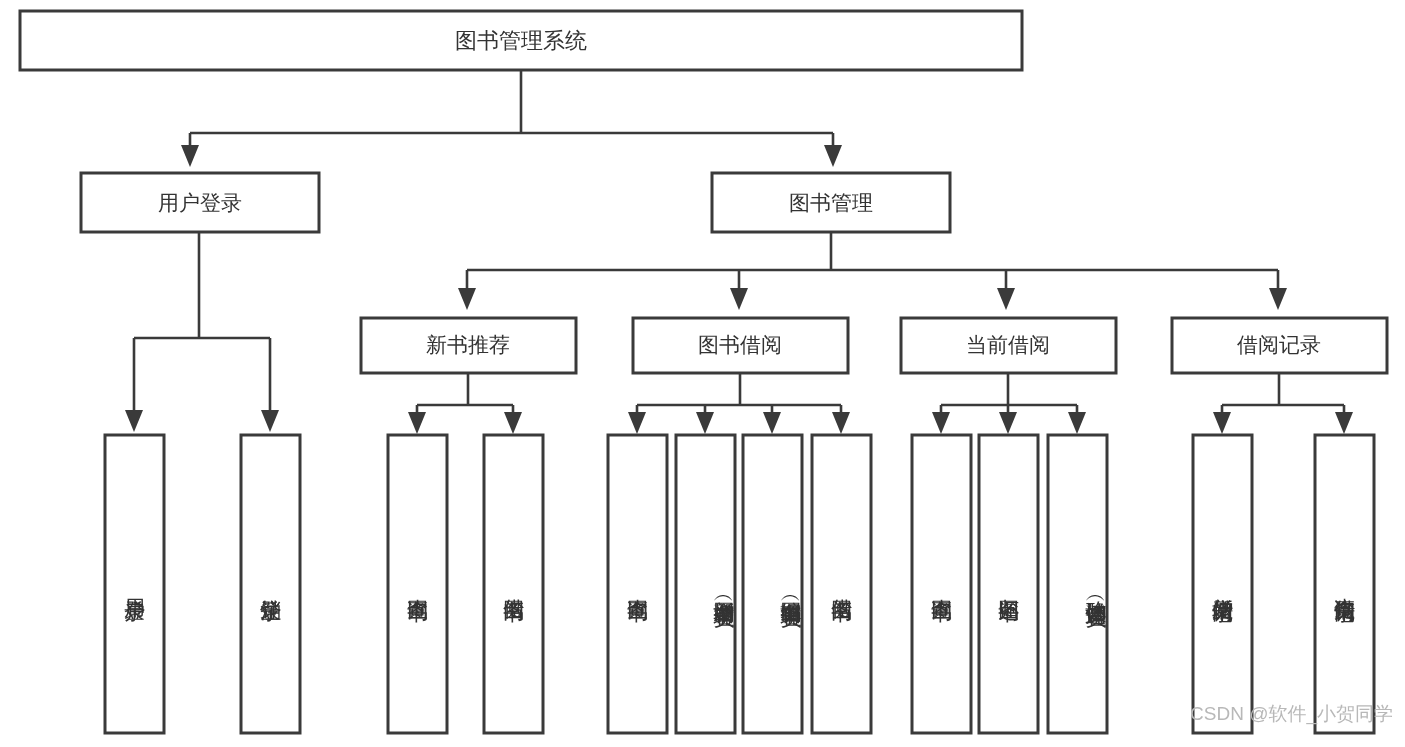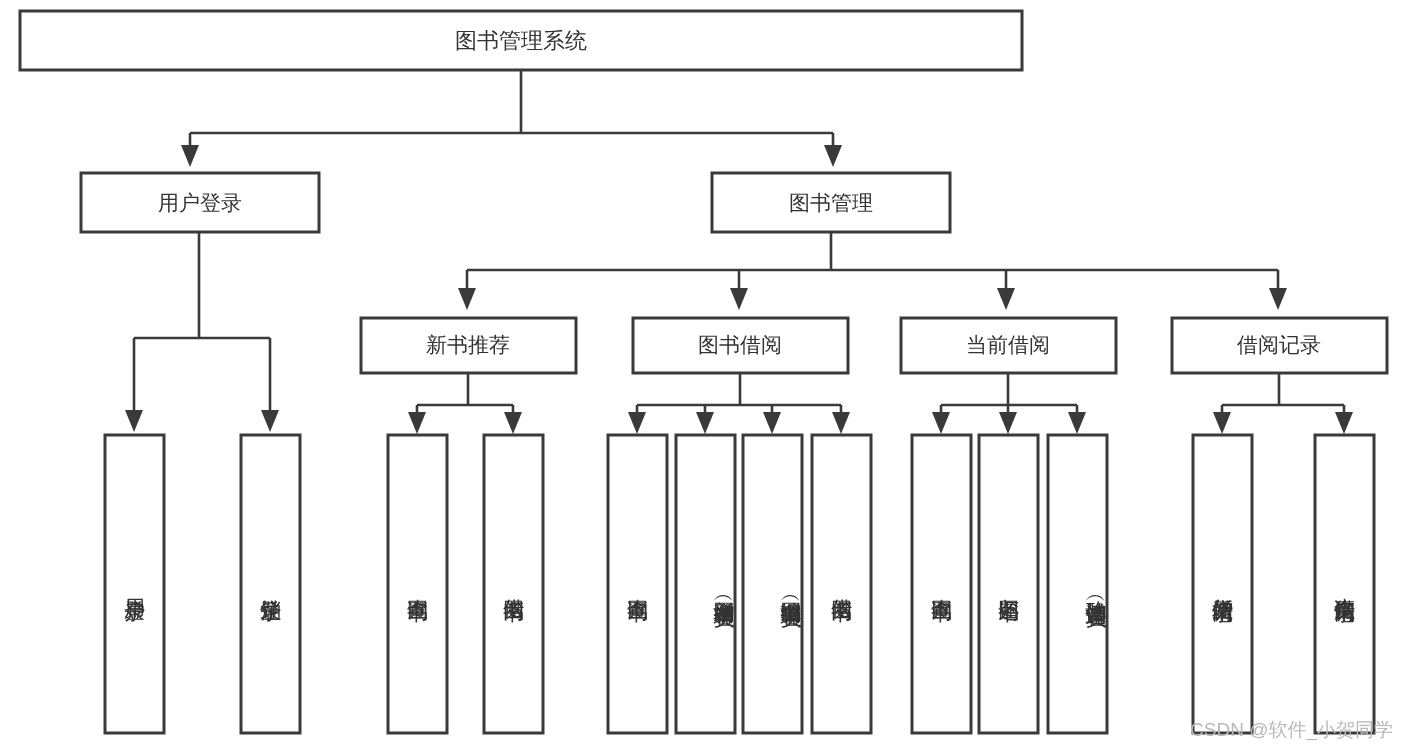--- a/index.html
+++ b/index.html
@@ -64,21 +64,21 @@
     align-items: flex-start;
     justify-content: center;
     user-select: none;
   }
   .vlabel.center {
     align-items: center;
   }
   #watermark {
     position: absolute;
     right: 12px;
-    bottom: 4px;
+    bottom: 20px;
     font-family: "Liberation Sans", "DejaVu Sans", sans-serif;
     font-size: 19px;
     color: #b8b8b8;
     white-space: nowrap;
     user-select: none;
   }
 </style>
 </head>
 <body>
 

